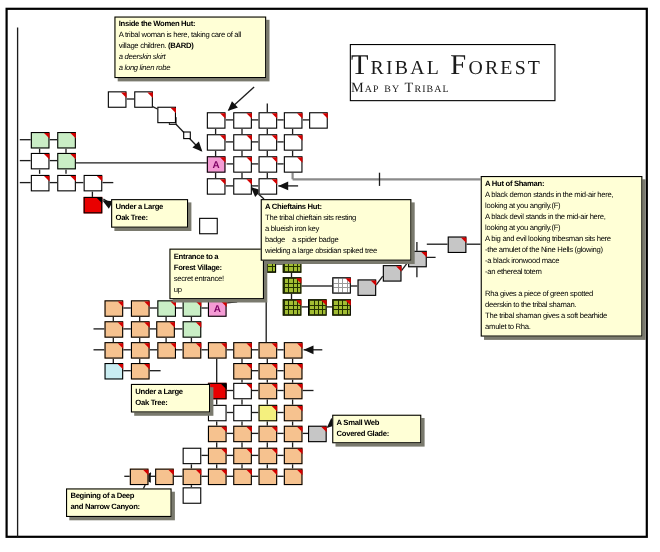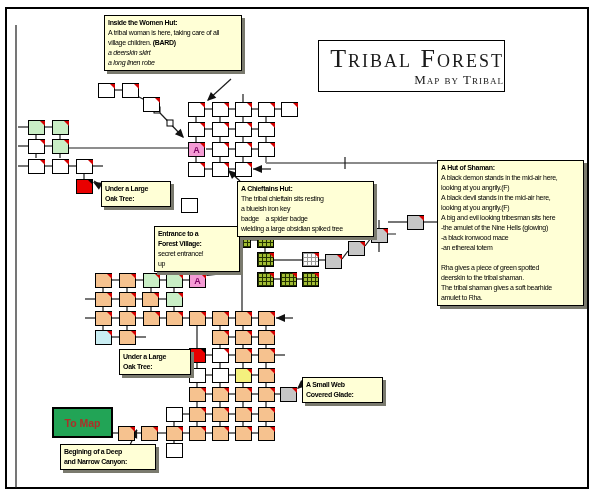--- a/index.html
+++ b/index.html
@@ -27,21 +27,21 @@
                          repeating-linear-gradient(90deg,#233200 0 1px,transparent 1px 4px);}
   .c-wh{background-color:#fff;
         background-image:repeating-linear-gradient(0deg,#9a9a9a 0 1px,transparent 1px 4px),
                          repeating-linear-gradient(90deg,#9a9a9a 0 1px,transparent 1px 4px);}
   .note{position:absolute;background:#ffffd6;border:1px solid #000;box-shadow:3px 3px 0 #7a7a6e;
         padding:2px 3px;font-size:7px;letter-spacing:-0.3px;line-height:10px;color:#000;
         white-space:pre-wrap;z-index:30;}
   .note .b{font-weight:bold;}
   .note .i{font-style:italic;}
   .titlebox{position:absolute;left:318px;top:40px;width:187px;height:52px;border:1px solid #000;
-        box-sizing:border-box;display:flex;flex-direction:column;align-items:flex-end;
+        box-sizing:border-box;display:flex;flex-direction:column;align-items:flex-start;
         justify-content:center;z-index:20;font-family:"Liberation Serif",serif;
         font-variant:small-caps;color:#1a1a1a;}
   .title-main{font-size:26px;line-height:26px;letter-spacing:2px;}
   .title-sub{font-size:13px;line-height:15px;letter-spacing:1px;}
   .tomap{position:absolute;left:52px;top:407px;width:61px;height:31px;box-sizing:border-box;
         background:#22a456;border:2px solid #000;display:flex;align-items:center;
         justify-content:center;font-size:10.5px;font-weight:bold;color:#ae2f28;z-index:20;}
 </style>
 </head>
 <body>
@@ -462,21 +462,20 @@
         <span class="mk"></span>
       </div>
       <div class="room c-w" style="left: 166px; top: 443px;"></div>
     </div>
 
   <div class="titlebox">
     <div class="title-main">Tribal Forest</div>
     <div class="title-sub">Map by Tribal</div>
   </div>
 
-  <div class="tomap">To Map</div>
 
   <div id="notes-layer">
       <div class="note" style="left: 104px; top: 15px; width: 130px;"><div><span class="b">Inside the Women Hut:</span></div><div><span>A tribal woman is here, taking care of all</span></div><div><span>village children. </span><span class="b">(BARD)</span></div><div><span class="i">a deerskin skirt</span></div><div><span class="i">a long linen robe</span></div></div>
       <div class="note" style="left: 101px; top: 181px; width: 62px;"><div><span class="b">Under a Large</span></div><div><span class="b">Oak Tree:</span></div></div>
       <div class="note" style="left: 154px; top: 226px; width: 78px;"><div><span class="b">Entrance to a</span></div><div><span class="b">Forest Village:</span></div><div><span>secret entrance!</span></div><div><span>up</span></div></div>
       <div class="note" style="left: 237px; top: 181px; width: 129px;"><div><span class="b">A Chieftains Hut:</span></div><div><span>The tribal chieftain sits resting</span></div><div><span>a blueish iron key</span></div><div><span>badge    a spider badge</span></div><div><span>wielding a large obsidian spiked tree</span></div></div>
       <div class="note" style="left: 437px; top: 160px; width: 139px;"><div><span class="b">A Hut of Shaman:</span></div><div><span>A black demon stands in the mid-air here,</span></div><div><span>looking at you angrily.(F)</span></div><div><span>A black devil stands in the mid-air here,</span></div><div><span>looking at you angrily.(F)</span></div><div><span>A big and evil looking tribesman sits here</span></div><div><span>-the amulet of the Nine Hells (glowing)</span></div><div><span>-a black ironwood mace</span></div><div><span>-an ethereal totem</span></div><div>&nbsp;</div><div><span>Rha gives a piece of green spotted</span></div><div><span>deerskin to the tribal shaman.</span></div><div><span>The tribal shaman gives a soft bearhide</span></div><div><span>amulet to Rha.</span></div></div>
       <div class="note" style="left: 119px; top: 349px; width: 64px;"><div><span class="b">Under a Large</span></div><div><span class="b">Oak Tree:</span></div></div>
       <div class="note" style="left: 302px; top: 377px; width: 73px;"><div><span class="b">A Small Web</span></div><div><span class="b">Covered Glade:</span></div></div>
       <div class="note" style="left: 60px; top: 444px; width: 88px;"><div><span class="b">Begining of a Deep</span></div><div><span class="b">and Narrow Canyon:</span></div></div>

